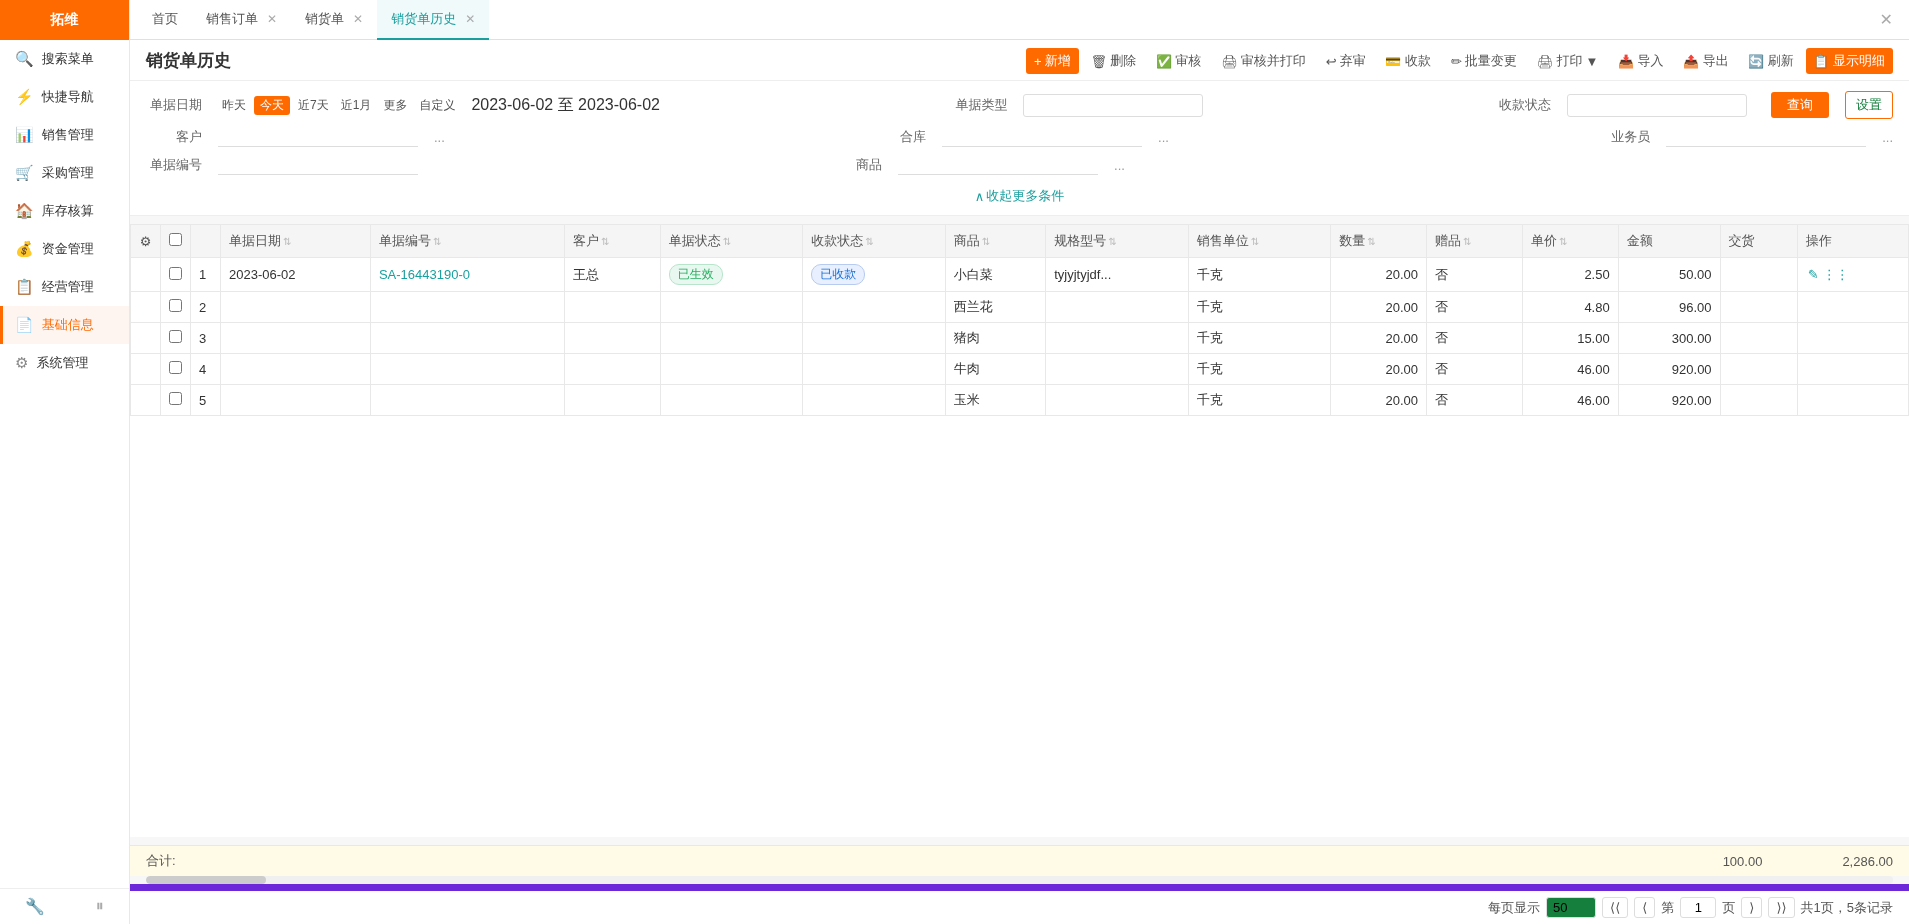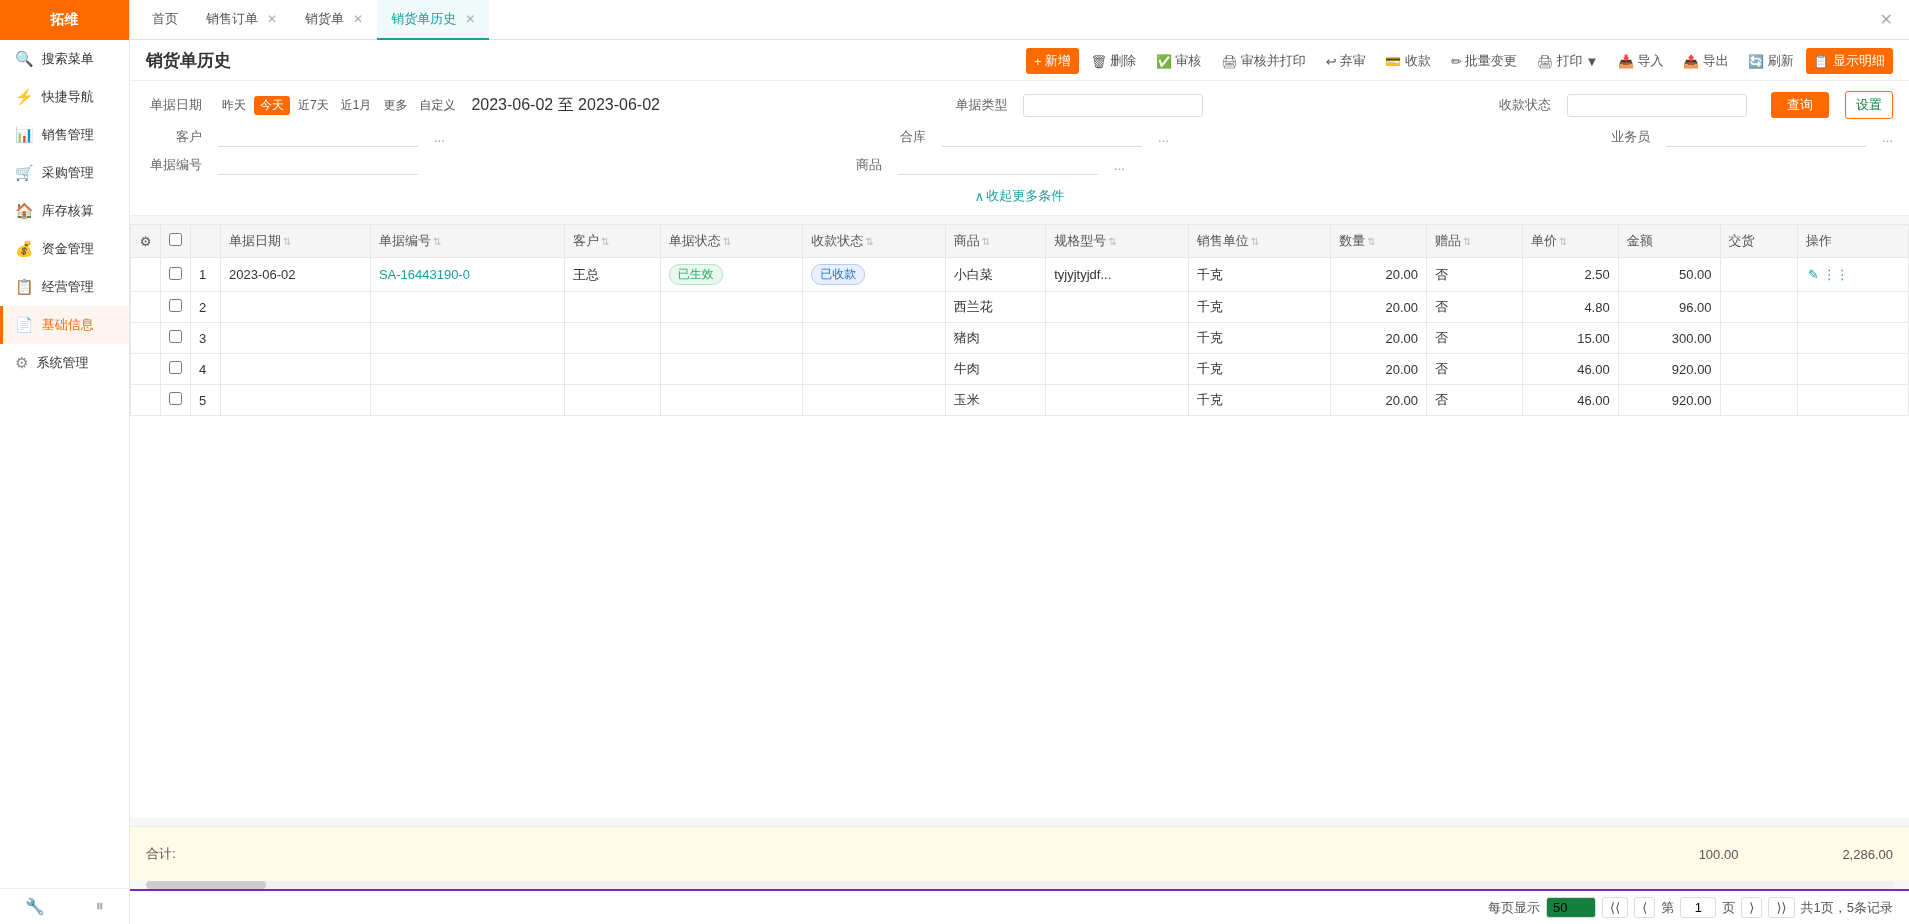--- a/index.html
+++ b/index.html
@@ -161,36 +161,36 @@
     .badge-blue { background: #e8f0ff; color: #1a6fd4; border: 1px solid #b7caef; }
     .action-link { color: #1a9f9f; cursor: pointer; margin: 0 2px; font-size: 13px; }
     .check-col { width: 28px; text-align: center; }
 
     
     .table-footer {
       background: #fffbe6;
       border-top: 1px solid #e8e8e8;
       display: flex;
       align-items: center;
-      padding: 18px 16px;
+      padding: 6px 16px;
       font-size: 12px;
       color: #555;
       justify-content: flex-end;
     }
     .table-footer .total-label { margin-right: 40px; }
 
     
     .pagination-bar {
       background: #fff;
       padding: 6px 16px;
       display: flex;
       align-items: center;
       justify-content: flex-end;
       gap: 6px;
-      border-top: 2px solid #6d28d9;
+      border-top: 7px solid #6d28d9;
       font-size: 12px;
       color: #555;
     }
     .page-select {
       border: 1px solid #ddd; border-radius: 3px; padding: 2px 20px 2px 6px;
       appearance: none; background: #15803d; cursor: pointer; outline: none;
     }
     .page-btn {
       border: 1px solid #ddd; background: #fff; border-radius: 3px;
       padding: 2px 7px; cursor: pointer; color: #555; font-size: 13px;
@@ -513,21 +513,21 @@
               <td></td>
               <td></td>
             </tr>
           </tbody>
       </table>
     </div>
 
     <div class="table-footer">
       <span class="total-label">合计:</span>
       <span style="flex:1"></span>
-      <span style="margin-right:104px;">
+      <span style="margin-right:80px;">
         <span>100.00</span>
       </span>
       <span>
         <span>2,286.00</span>
       </span>
     </div>
 
     <div class="scrollbar-track">
       <div class="scrollbar-thumb"></div>
     </div>

